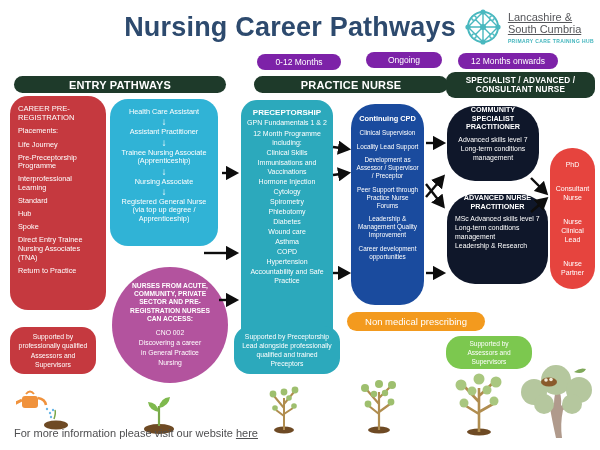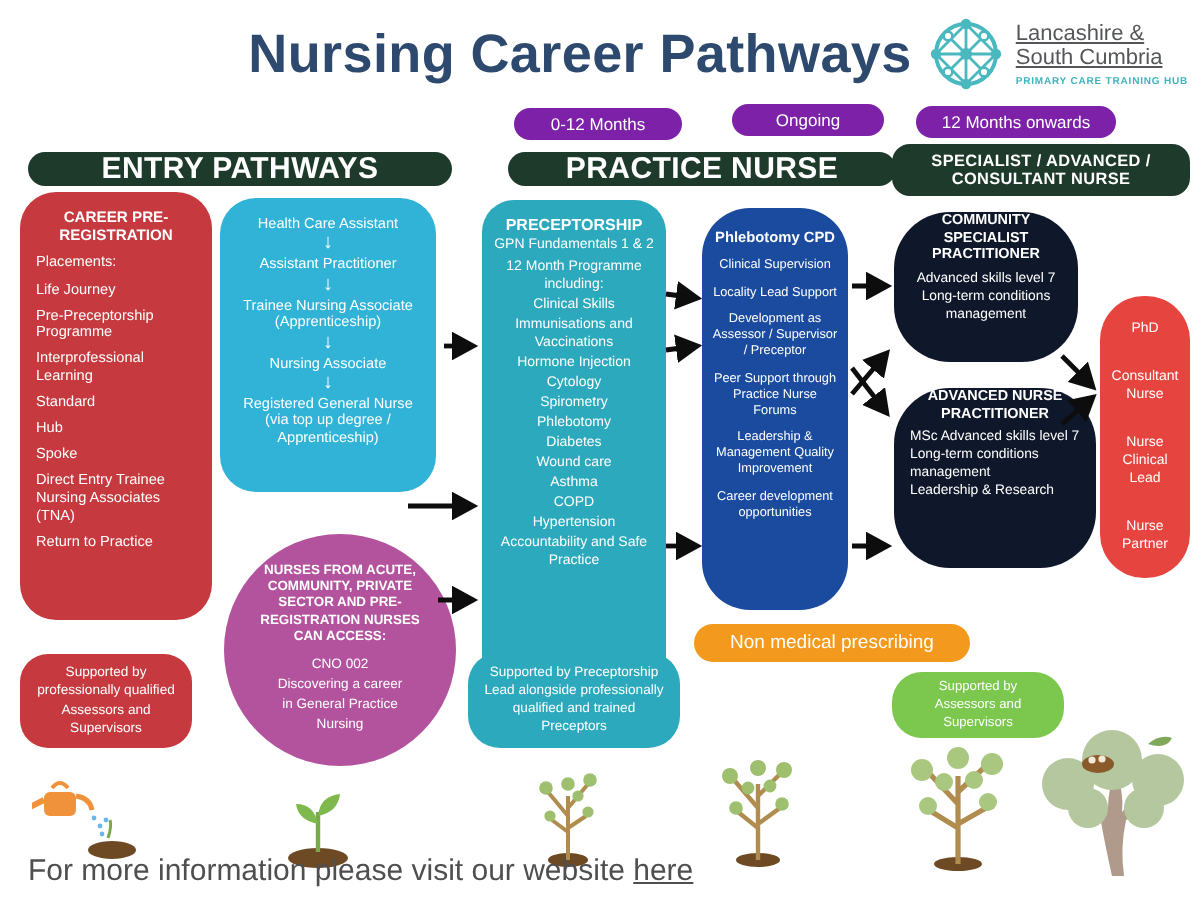--- a/index.html
+++ b/index.html
@@ -14,28 +14,28 @@
   .logo-name { font-size:11px; color:#55565a; line-height:1.12;text-decoration:underline; }
   .logo-tag { font-size:5px; color:#3fb4bc; letter-spacing:0.4px; margin-top:2px; font-weight:bold; }
 
   
   .pill { background:#7d22a8; color:#fff; border-radius:9px; font-size:8.5px; display:flex; align-items:center; justify-content:center; height:16px; }
   .pill1 { left:257px; top:54px; width:84px; }
   .pill2 { left:366px; top:52px; width:76px; }
   .pill3 { left:458px; top:53px; width:100px; }
 
   
-  .colhead { background:#1e3a2a; color:#fff; border-radius:9px; font-weight:bold; font-size:15px; display:flex; align-items:center; justify-content:center; text-align:center; letter-spacing:0.2px; }
+  .colhead { background:#1e3a2a; color:#fff; border-radius:9px; font-weight:bold; font-size:11px; display:flex; align-items:center; justify-content:center; text-align:center; letter-spacing:0.2px; }
   .head1 { left:14px; top:76px; width:212px; height:17px; }
   .head2 { left:254px; top:76px; width:194px; height:17px; }
   .head3 { left:446px; top:72px; width:149px; height:26px; font-size:8.2px; line-height:1.15; }
 
   
   .redcol { left:10px; top:96px; width:96px; height:214px; background:#c5393f; border-radius:18px; color:#fff; padding:9px 8px; }
-  .redcol .t { font-weight:bold; font-size:7.6px; text-align:center; line-height:1.15; margin-bottom:5px; }
+  .redcol .t { font-weight:normal; font-size:7.6px; text-align:left; line-height:1.15; margin-bottom:5px; }
   .redcol .i { font-size:7.3px; line-height:1.18; margin-bottom:4.5px; }
 
   .redsupport { left:10px; top:327px; width:86px; height:47px; background:#c5393f; border-radius:14px; color:#fff; font-size:6.8px; text-align:center; display:flex; align-items:center; justify-content:center; padding:4px 7px; line-height:1.35; }
 
   
   .bluebox { left:110px; top:99px; width:108px; height:147px; background:#30b3d6; border-radius:18px; color:#fff; padding:9px 5px; text-align:center; }
   .bluebox .s { font-size:7.3px; line-height:1.15; }
   .bluebox .a { font-size:10px; font-weight:bold; line-height:1; margin:1px 0; }
 
   
@@ -70,21 +70,21 @@
   .greensupport { left:446px; top:336px; width:86px; height:33px; background:#7cc84f; border-radius:15px; color:#fff; font-size:6.6px; text-align:center; display:flex; align-items:center; justify-content:center; padding:3px 8px; line-height:1.4; }
 
   
   .redpill { left:550px; top:148px; width:45px; height:141px; background:#e6443e; border-radius:22px; color:#fff; text-align:center; padding:12px 3px; display:flex; flex-direction:column; justify-content:space-between; }
   .redpill .i { font-size:7px; line-height:1.3; }
 
   
   .arrows { left:0; top:0; width:600px; height:450px; pointer-events:none; }
 
   
-  .footer { left:14px; top:427px; font-size:15px; color:#4f4f51; }
+  .footer { left:14px; top:427px; font-size:11px; color:#4f4f51; }
   .footer a { color:#4f4f51; text-decoration:underline; }
 
   .plant { pointer-events:none; }
 </style>
 </head>
 <body>
 
 <div class="abs title">Nursing Career Pathways</div>
 
 <div class="abs logo">
@@ -165,21 +165,21 @@
   <div class="i">Diabetes</div>
   <div class="i">Wound care</div>
   <div class="i">Asthma</div>
   <div class="i">COPD</div>
   <div class="i">Hypertension</div>
   <div class="i">Accountability and Safe Practice</div>
 </div>
 <div class="abs tealsupport">Supported by Preceptorship Lead alongside professionally qualified and trained Preceptors</div>
 
 <div class="abs cpdcol">
-  <div class="t">Phlebotomy CPD</div>
+  <div class="t">Continuing CPD</div>
   <div class="i">Clinical Supervision</div>
   <div class="i">Locality Lead Support</div>
   <div class="i">Development as Assessor / Supervisor / Preceptor</div>
   <div class="i">Peer Support through Practice Nurse Forums</div>
   <div class="i">Leadership &amp; Management Quality Improvement</div>
   <div class="i">Career development opportunities</div>
 </div>
 
 <div class="abs orangebar">Non medical prescribing</div>
 

